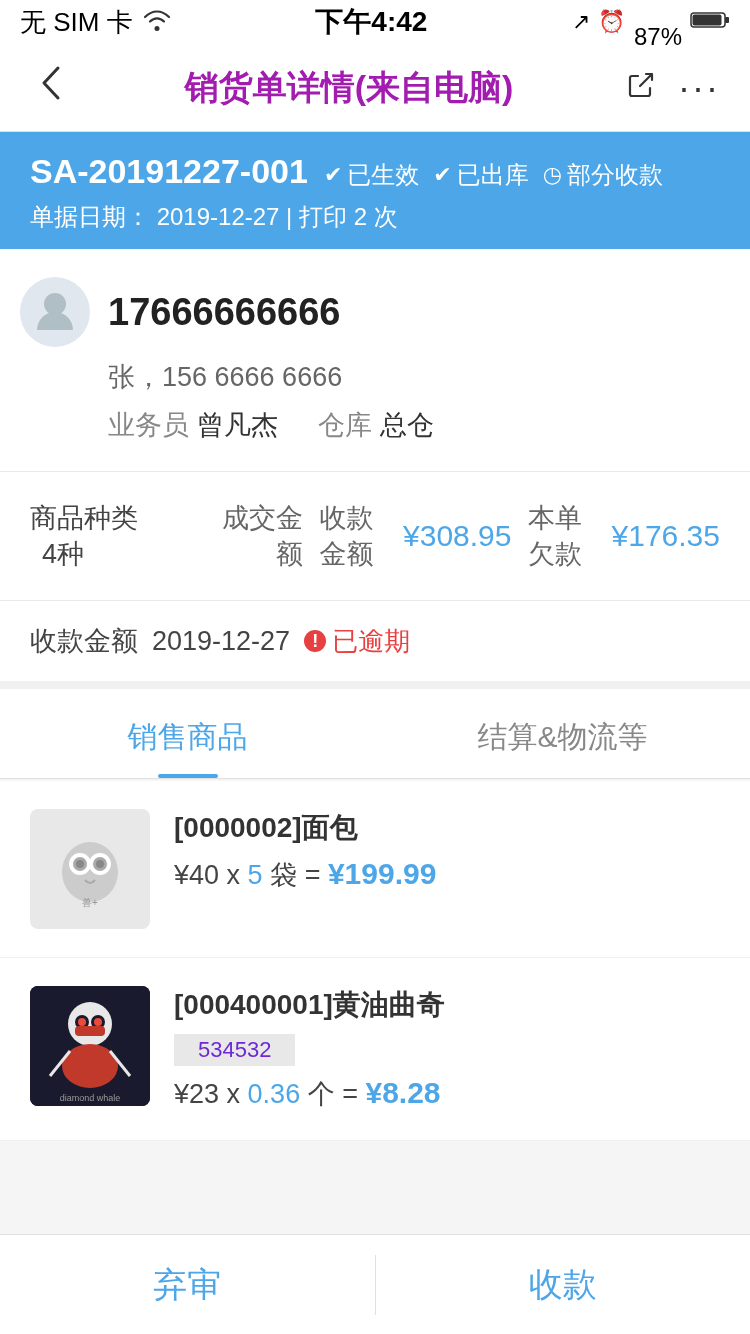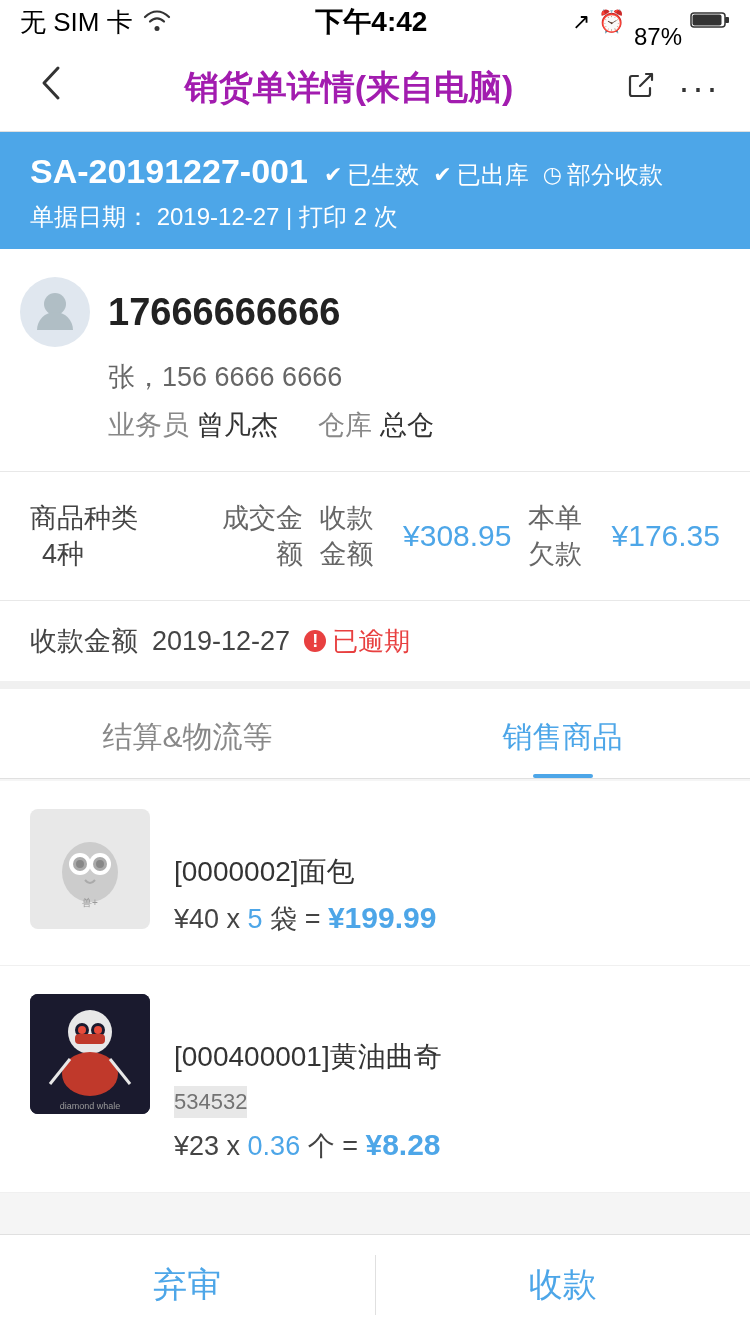--- a/index.html
+++ b/index.html
@@ -245,30 +245,29 @@
     .product-thumb-img {
       background: #1a1a2e;
       display: flex;
       align-items: center;
       justify-content: flex-start;
     }
     .product-info { flex: 1; }
     .product-name {
       font-size: 28px;
       color: #333;
-      font-weight: 400;
+      font-weight: 700;
       margin-bottom: 10px;
-      margin-top: 44px;
     }
     .product-tag {
       display: inline-block;
       background: #e8e8e8;
-      color: #737373;
+      color: #6d28d9;
       font-size: 22px;
-      padding: 3px 0;
+      padding: 3px 24px;
       border-radius: 0;
       margin-bottom: 10px;
     }
     .product-price {
       font-size: 27px;
       color: #444;
     }
     .price-highlight { color: #4da6e8; }
     .price-total { color: #4da6e8; font-weight: 600; font-size: 30px; }
 
@@ -414,25 +413,25 @@
 <div class="due-section">
   <span>收款金额</span>
   <span>2019-12-27</span>
   <span class="overdue-badge">
     <span class="overdue-dot">!</span>
     <span>已逾期</span>
   </span>
 </div>
 
 <div class="tabs">
+  <div class="tab active">
+    <span>销售商品</span>
+  </div>
   <div class="tab">
     <span>结算&amp;物流等</span>
-  </div>
-  <div class="tab active">
-    <span>销售商品</span>
   </div>
 </div>
 
 <div class="product-list">
 
   <div class="product-item">
     <div class="product-thumb product-thumb-owl">
       <svg width="90" height="90" viewBox="0 0 90 90" fill="none">
         <rect width="90" height="90" fill="#e8e8e8" rx="8"></rect>
 

